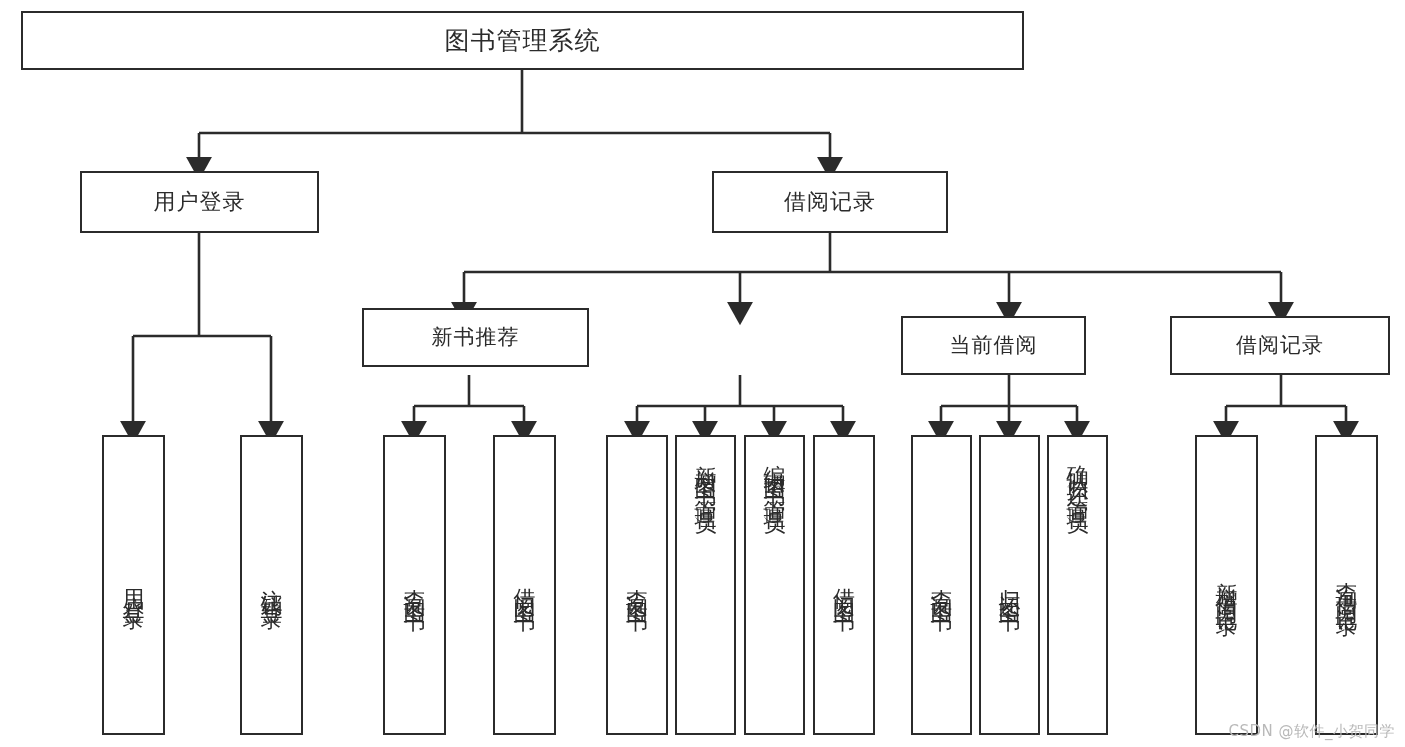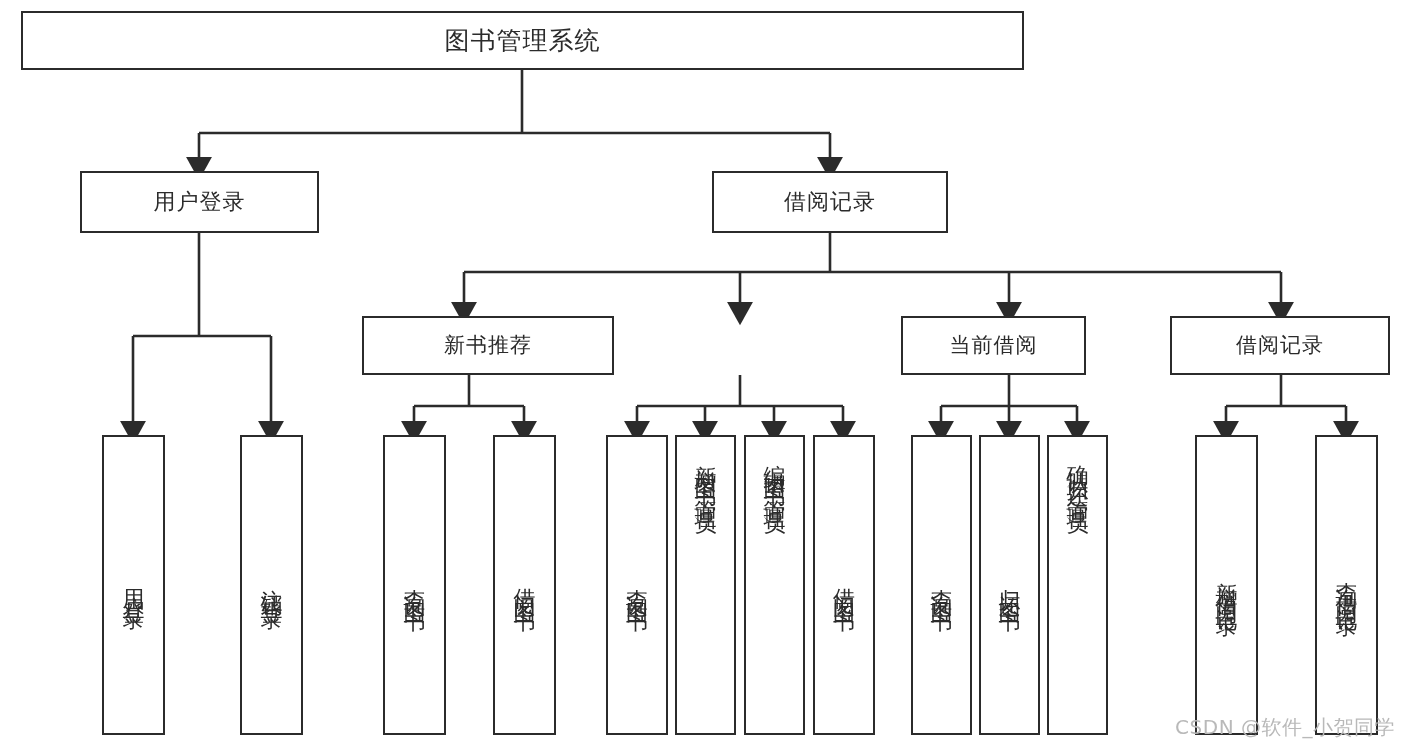--- a/index.html
+++ b/index.html
@@ -10,21 +10,21 @@
         border:2.5px solid #2b2b2b;display:flex;align-items:center;justify-content:center;}
   .node .lbl{color:#2b2b2b;line-height:1.0;white-space:pre;}
   .node.h .lbl{font-size:25px;letter-spacing:1px;}
   .node.h2 .lbl{font-size:22px;letter-spacing:1px;}
   .node.h3 .lbl{font-size:21px;letter-spacing:1px;}
   .node.v{align-items:flex-start;padding-top:10px;}
   .node.v .lbl{writing-mode:vertical-rl;text-orientation:upright;
                font-size:22px;letter-spacing:7px;line-height:1.1;}
   .node.vmid{align-items:center;padding-top:0;}
   .watermark{position:absolute;right:10px;bottom:6px;color:#b9b9b9;
-             font-size:20px;letter-spacing:.5px;white-space:nowrap;
+             font-size:15px;letter-spacing:.5px;white-space:nowrap;
              pointer-events:none;}
 </style>
 </head>
 <body>
 
 <div id="stage">
 
   <svg id="wires" viewBox="0 0 1405 747" xmlns="http://www.w3.org/2000/svg">
     <defs>
       <marker id="ah" markerWidth="12" markerHeight="12" refX="1.2" refY="5" orient="auto" markerUnits="strokeWidth">
@@ -79,21 +79,21 @@
     <span class="lbl">图书管理系统</span>
   </div>
 
   <div class="node h2" style="left:80px;top:171px;width:239px;height:62px;">
     <span class="lbl">用户登录</span>
   </div>
   <div class="node h2" style="left:712px;top:171px;width:236px;height:62px;">
     <span class="lbl">借阅记录</span>
   </div>
 
-  <div class="node h3" style="left:362px;top:316px;width:252px;height:59px;">
+  <div class="node h3" style="left:362px;top:308px;width:227px;height:59px;">
     <span class="lbl">新书推荐</span>
   </div>
   <div class="node h3" style="left:901px;top:316px;width:185px;height:59px;">
     <span class="lbl">当前借阅</span>
   </div>
   <div class="node h3" style="left:1170px;top:316px;width:220px;height:59px;">
     <span class="lbl">借阅记录</span>
   </div>
 
   <div class="node v vmid" style="left:102px;top:435px;width:63px;height:300px;">

